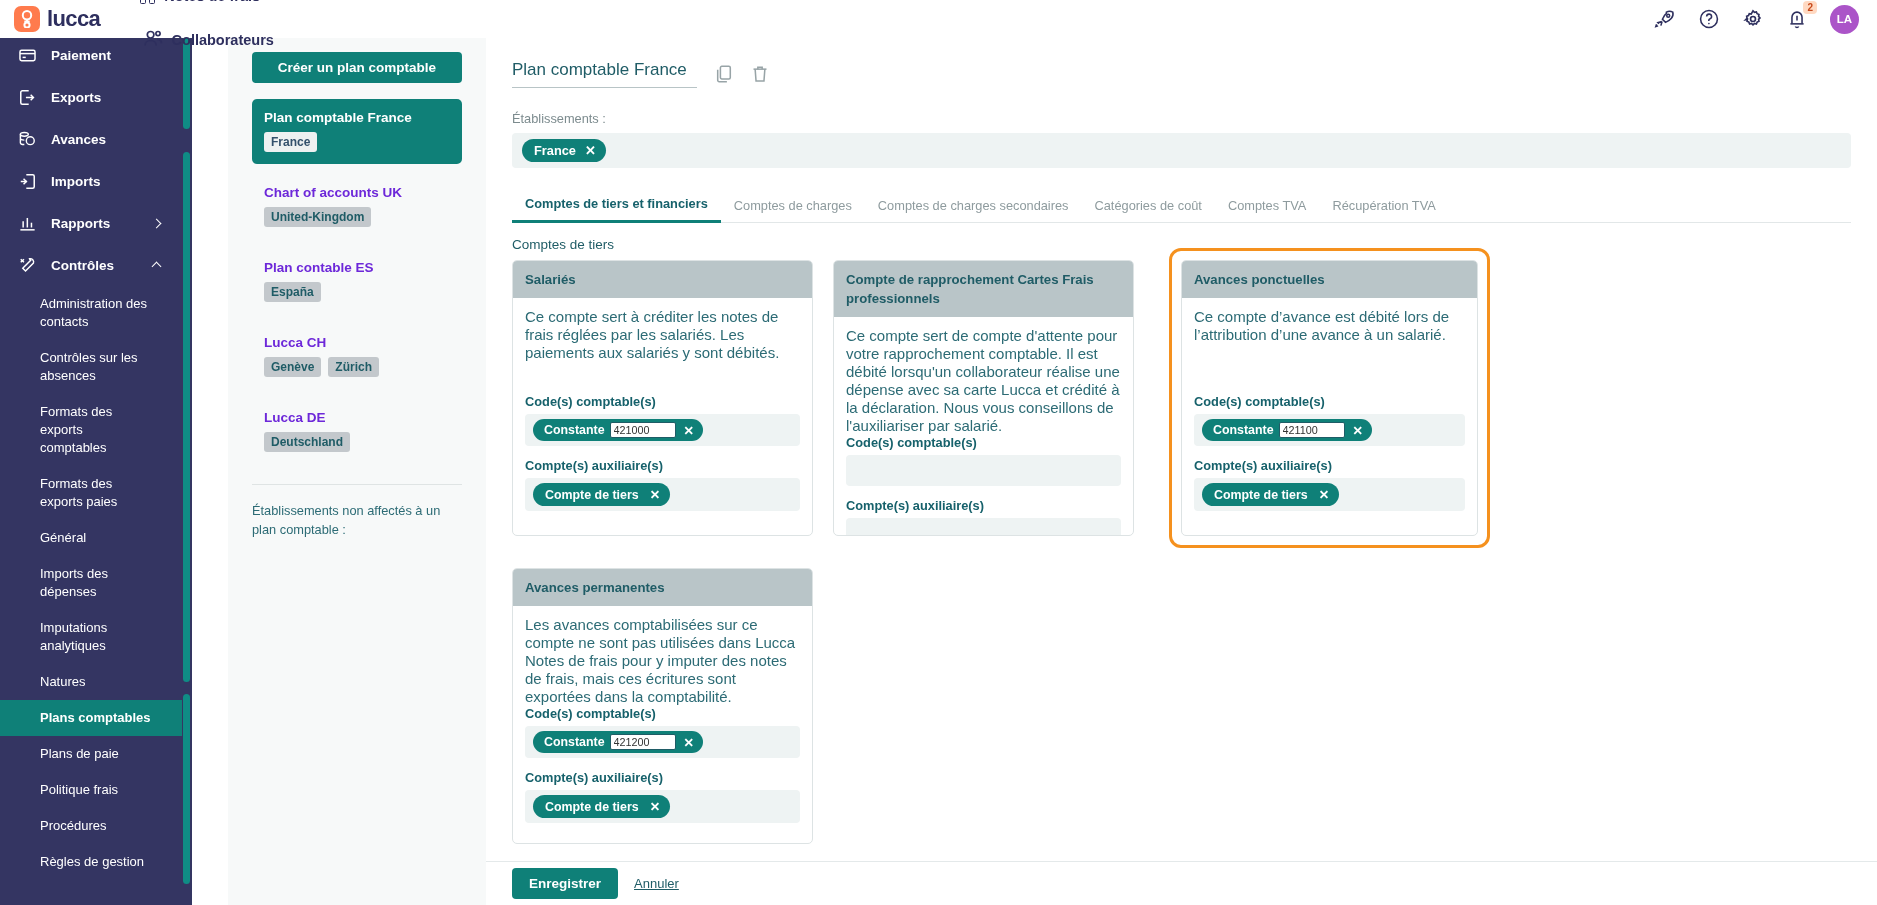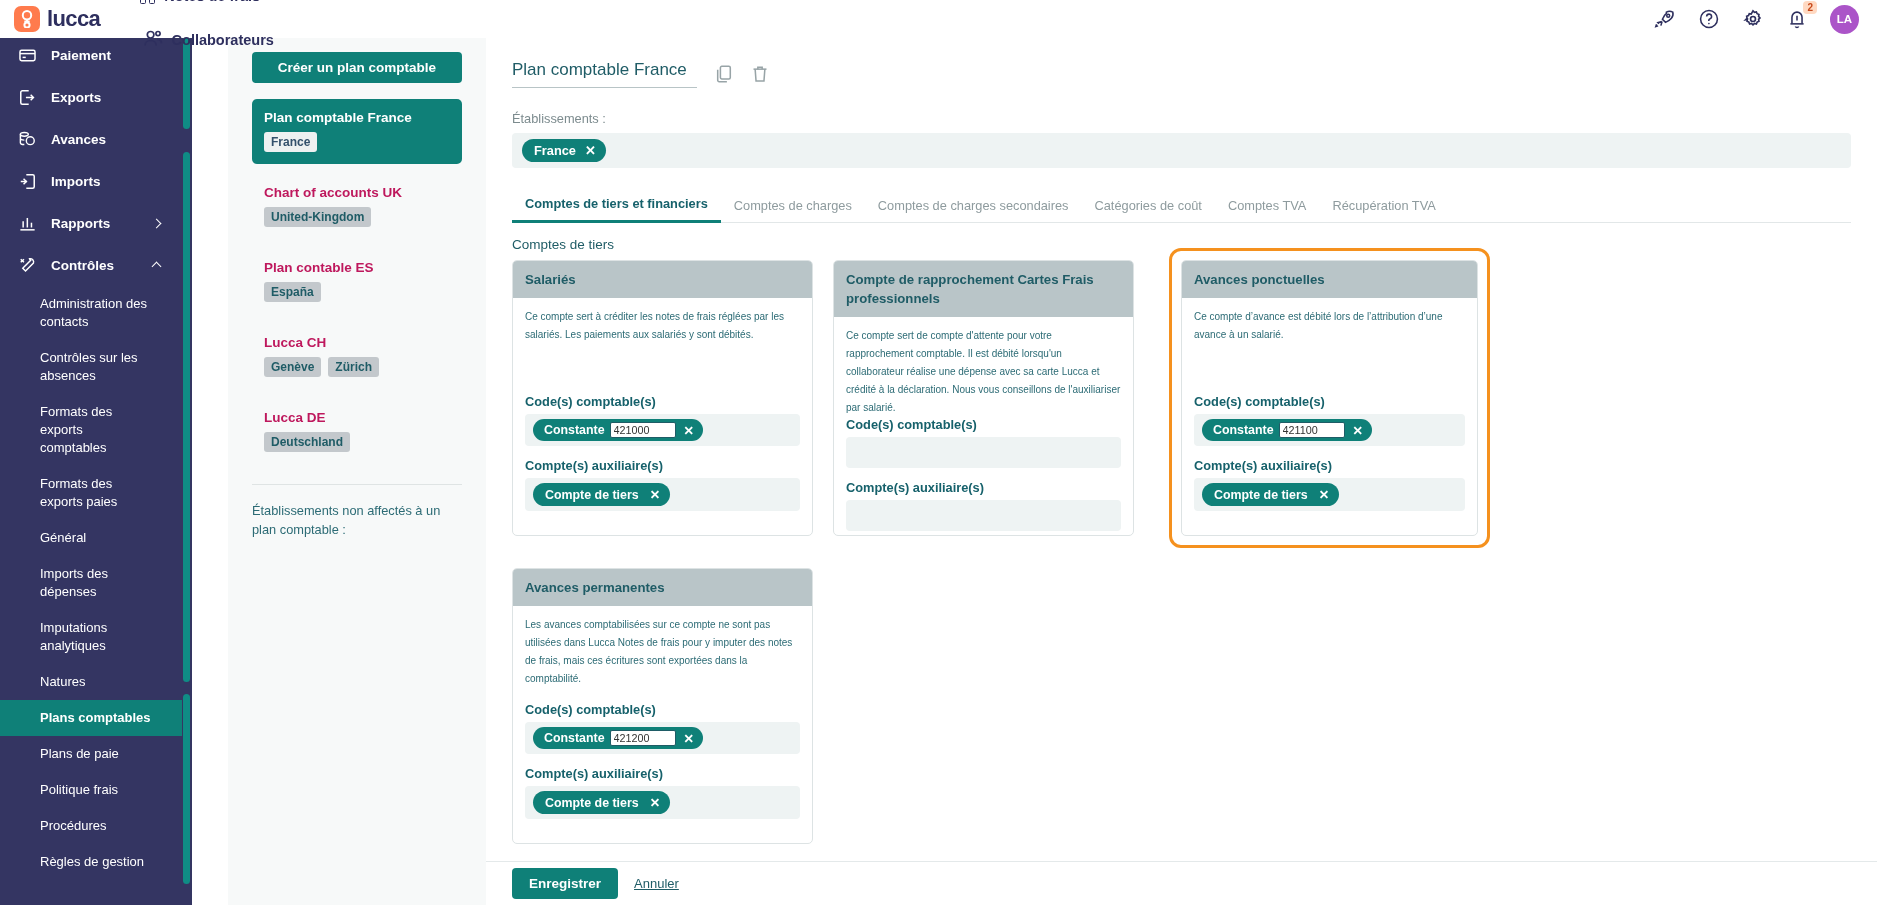--- a/index.html
+++ b/index.html
@@ -107,21 +107,21 @@
     background: #0f8078; color: #fff;
     border: none; border-radius: 4px;
     font-family: inherit; font-size: 13.5px; font-weight: 600;
     cursor: pointer;
   }
   .plan-card {
     margin-top: 16px; padding: 11px 12px 12px 12px;
     border-radius: 5px; cursor: pointer;
   }
   .plan-card.sel { background: #0f8078; }
-  .plan-name { font-size: 13.5px; font-weight: 700; color: #be185d; }
+  .plan-name { font-size: 13.5px; font-weight: 700; color: #6d28d9; }
   .plan-card.sel .plan-name { color: #ffffff; }
   .plan-tags { margin-top: 7px; display: flex; gap: 7px; flex-wrap: wrap; }
   .tag {
     background: #c3c8cc; color: #1f5c66;
     font-size: 12px; font-weight: 600;
     border-radius: 3px; padding: 3px 7px;
   }
   .plan-card.sel .tag { background: #eef1f1; color: #33506b; }
   .plan-card.plain { padding: 11px 12px 12px 12px; margin-top: 10px; }
   .panel-divider { margin: 20px 0 0 0; height: 1px; background: #dfe4e4; }
@@ -190,21 +190,21 @@
     border: 1px solid #dde3e4; border-radius: 5px; background: #fff;
     overflow: hidden; display: flex; flex-direction: column;
     height: 276px;
   }
   .card-head {
     background: #b9c5c8; color: #1f5c66;
     font-size: 13.2px; font-weight: 700;
     padding: 9px 12px; line-height: 19px;
   }
   .card-body { padding: 10px 12px 12px 12px; display: flex; flex-direction: column; flex: 1; }
-  .card-desc { font-size: 10px; color: #2c6b75; line-height: 18px; }
+  .card-desc { font-size: 15px; color: #2c6b75; line-height: 18px; }
   .spacer { flex: 1; }
   .sublabel {
     font-size: 12.8px; font-weight: 700; color: #16616b; margin-bottom: 5px;
   }
   .slot {
     background: #eef3f3; border-radius: 4px; min-height: 31px;
     padding: 5px 8px; display: flex; align-items: center; margin-bottom: 12px;
   }
   .slot.empty { min-height: 31px; }
   .chip2 {

